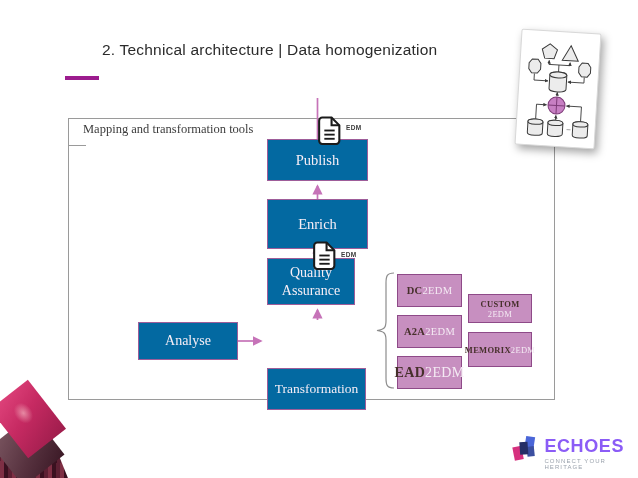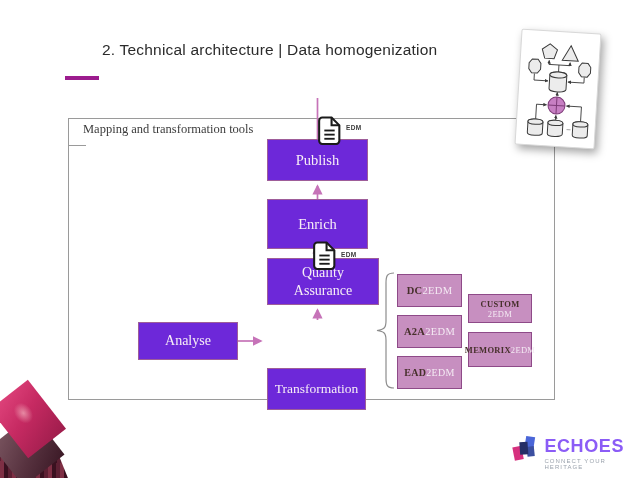--- a/index.html
+++ b/index.html
@@ -27,42 +27,42 @@
   }
   .dia-notch{
     position:absolute;left:68px;top:145px;width:18px;height:1px;background:#9a9a9a;z-index:2;
   }
   
   .overlay{position:absolute;left:0;top:0;z-index:2;pointer-events:none;}
   .overlay line{stroke:#c673b8;stroke-width:1.7;}
   .overlay .brace{stroke:#8d8d8d;stroke-width:1.2;fill:none;}
   
   .fbox{
-    position:absolute;background:#6d28d9;border:1.5px solid #9e5d99;
+    position:absolute;background:#0369a1;border:1.5px solid #9e5d99;
     display:flex;align-items:center;justify-content:center;text-align:center;
     font-family:"Liberation Serif",serif;font-size:13.5px;line-height:1.25;
     color:#f7eef6;z-index:3;box-sizing:border-box;
   }
   .fbox.publish{left:267px;top:139px;width:101px;height:42px;font-size:14.5px;}
   .fbox.enrich{left:267px;top:199px;width:101px;height:50px;font-size:14.5px;}
-  .fbox.quality{left:267px;top:258px;width:112px;height:47px;font-size:14px;padding:0 20px;}
+  .fbox.quality{left:267px;top:258px;width:88px;height:47px;font-size:14px;padding:0 20px;}
   .fbox.transformation{left:267px;top:320px;width:99px;height:42px;margin-top:48px;}
   .fbox.analyse{left:138px;top:322px;width:100px;height:38px;font-size:14px;text-align:right;}
   
   .mbox{
     position:absolute;background:#c78fc0;border:1.2px solid #8e4a88;
     display:flex;align-items:center;justify-content:center;
     font-family:"Liberation Serif",serif;z-index:3;box-sizing:border-box;
     letter-spacing:0.3px;
   }
   .mbox .pre{font-weight:bold;color:#46302b;}
   .mbox .suf{color:#f4eaf3;}
   .mbox.m0{left:397px;top:274px;width:65px;height:33px;font-size:10.5px;}
   .mbox.m1{left:397px;top:315px;width:65px;height:33px;font-size:10.5px;}
-  .mbox.m2{left:397px;top:356px;width:65px;height:33px;font-size:10px;}
+  .mbox.m2{left:397px;top:356px;width:65px;height:33px;font-size:14px;}
   .mbox.m3{left:468px;top:294px;width:64px;height:29px;font-size:8.5px;flex-direction:column;}
   .mbox.m4{left:468px;top:332px;width:64px;height:35px;font-size:8.5px;}
   
   .edm-icon{position:absolute;z-index:4;}
   .edm-icon.e1{left:317px;top:116px;}
   .edm-icon.e2{left:312px;top:241px;}
   .edm-tag{
     position:absolute;z-index:4;font-size:6.5px;font-weight:bold;color:#3a3a3a;
     letter-spacing:0.4px;
   }

